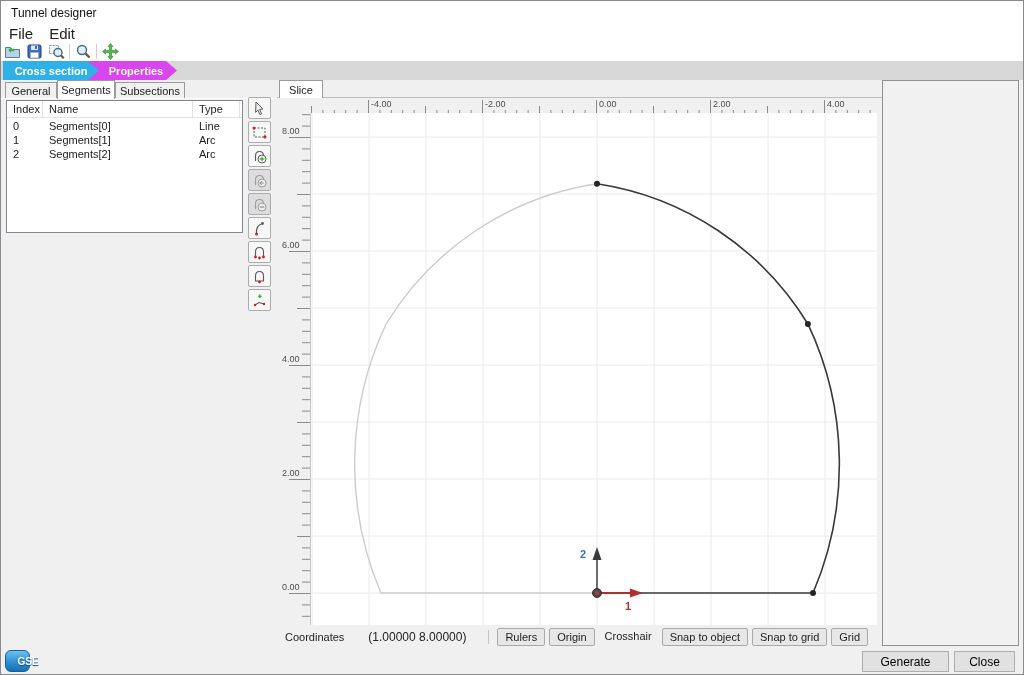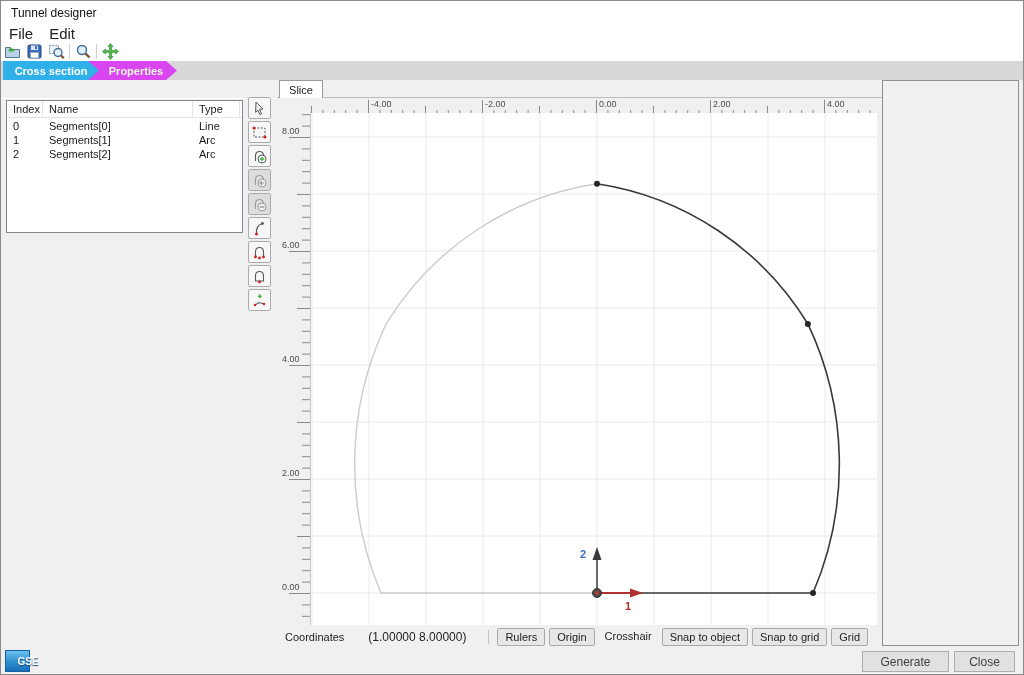--- a/index.html
+++ b/index.html
@@ -62,26 +62,26 @@
   #coord-label { margin-left:8px; color:#222; }
   #coord-value { margin-left:24px; font-size:12px; color:#222; }
   #status-sep { width:1px; height:14px; background:#c4c4c4; margin:0 8px 0 22px; }
   .toggle-btn { height:18px; margin-right:4px; padding:2px 7px 0 7px; background:#e7e7e7;
       border:1px solid #a9a9a9; border-radius:2px; font-size:11px; color:#222; }
   .flat-toggle { height:18px; margin:0 6px 0 2px; padding:2px 4px 0 4px; font-size:11px; color:#222; }
   
   #right-panel { position:absolute; left:882px; top:80px; width:137px; height:566px;
       background:#f1f1f1; border:1px solid #8e9094; }
   #footer { position:absolute; left:1px; top:648px; width:1022px; height:26px; background:#f0f0f0; }
-  #gse-logo { position:absolute; left:4px; top:2px; width:25px; height:22px; border-radius:0;
+  #gse-logo { position:absolute; left:4px; top:2px; width:25px; height:22px; border-radius:6px;
       background:linear-gradient(180deg,#6cc2ef 0%,#2e8fd0 55%,#1a6fb4 100%);
       border:1px solid #145f9e; color:#ffffff; font-weight:bold; font-size:10px;
       display:flex; align-items:center; justify-content:center; text-shadow:0 1px 1px #0b4a80;padding-left:21px; }
   .dlg-btn { position:absolute; top:3px; height:21px; background:#e1e1e1; border:1px solid #adadad;
-      font-size:12px; color:#404040; text-align:center; padding-top:3px; }
+      font-size:12px; color:#000000; text-align:center; padding-top:3px; }
   #generate-btn { left:861px; width:87px; }
   #close-btn { left:953px; width:61px; }
 </style>
 </head>
 <body>
 
 <div id="titlebar">
   <span class="title">Tunnel designer</span>
 </div>
 
@@ -123,20 +123,25 @@
       </svg>
     </div>
   </div>
 
 <div id="modetabs">
   <div id="tab-cross-section" class="mode-tab" style="background: rgb(47, 176, 232);">Cross section</div>
   <div id="tab-properties" class="mode-tab" style="background: #d946ef;">Properties</div>
 </div>
 
 <div id="left-panel">
+  <div id="subtab-row">
+      <div class="subtab" style="left: 4px; width: 52px;">General</div>
+      <div class="subtab selected" style="left: 56px; width: 58px;">Segments</div>
+      <div class="subtab" style="left: 114px; width: 70px;">Subsections</div>
+    </div>
   <div id="subtab-underline"></div>
   <div id="segments-table">
     <div class="thead">
         <div class="tcell c0">Index</div>
         <div class="tcell c1">Name</div>
         <div class="tcell c2">Type</div>
       </div>
     <div id="segment-rows">
         <div class="trow">
           <div class="tcell c0">0</div>

